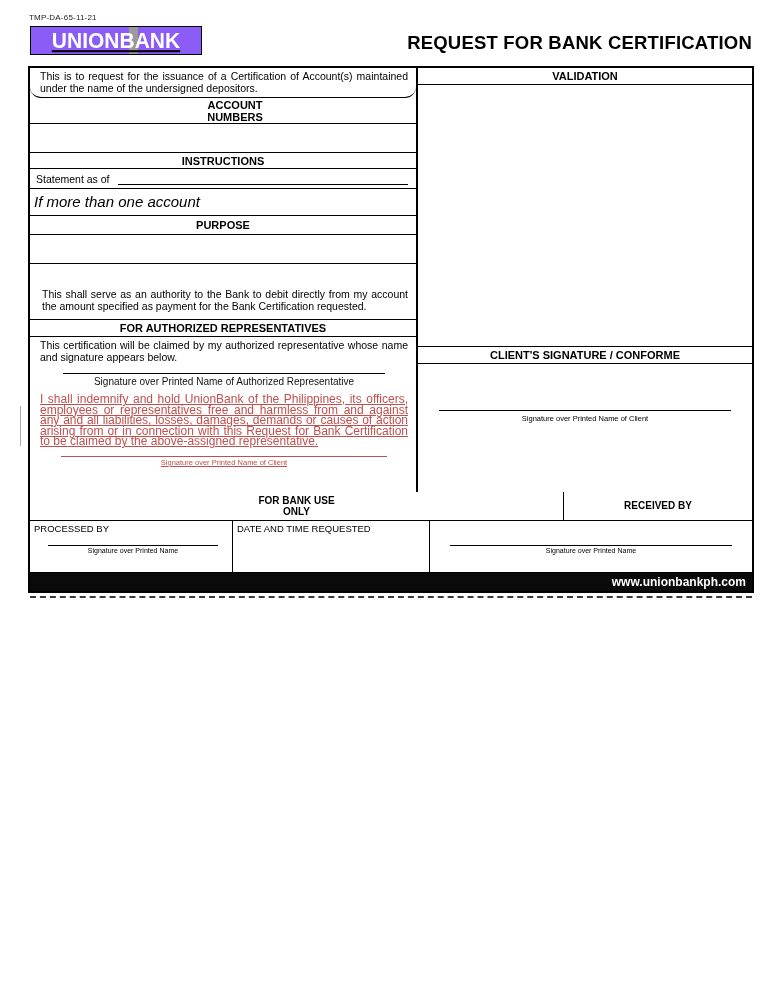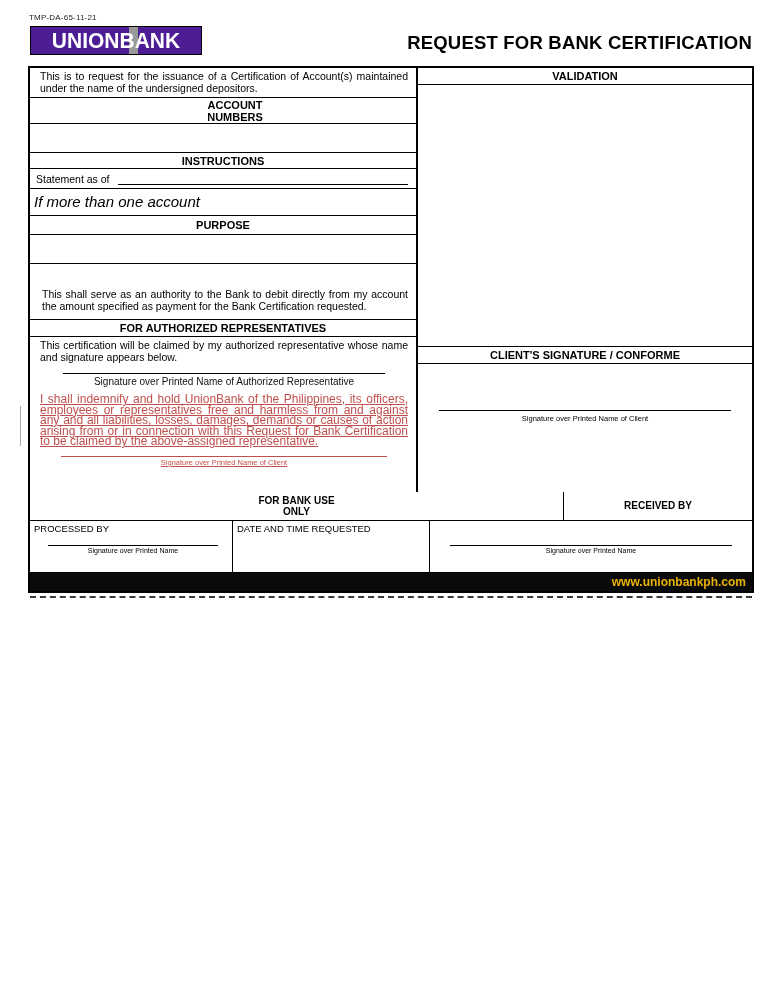--- a/index.html
+++ b/index.html
@@ -59,21 +59,21 @@
   .hdr {
     font-weight: bold; text-align: center; font-size: 11px;
     display: flex; align-items: center; justify-content: center;
     line-height: 12px;
   }
   .pre { white-space: pre-line; }
 
   .body-text { font-size: 10.5px; line-height: 11.5px; text-align: justify; }
 
   
-  .c-intro   { height: 30px; padding: 3px 8px 0 10px; }
+  .c-intro   { height: 30px; padding: 3px 8px 0 10px; border-radius: 11px; }
   .c-acctHdr { height: 26px; padding-left: 24px; }
   .c-acctIn  { height: 29px; }
   .c-instHdr { height: 16px; }
   .c-stmt    { height: 20px; font-size: 10.5px; display: flex; align-items: center; padding: 0 6px 0 6px; }
   .stmt-line { flex: 1; border-bottom: 1px solid #000; height: 13px; margin-left: 8px; margin-right: 2px; }
   .c-more    { height: 27px; font-size: 15px; padding: 4px 6px 0 4px; font-style: italic; }
   .c-purpHdr { height: 19px; }
   .c-purpIn  { height: 29px; }
   .c-mopHdr  { height: 27px; }
   .c-debit   { height: 56px; padding: 25px 8px 0 12px; }
@@ -131,21 +131,21 @@
   .bu-processed { width: 203px; }
   .bu-datetime { width: 197px; }
   .bu-sequence { width: 134px; }
   .bu-recsig { flex: 1; border-right: none; position: relative; }
   .proc-line { position: absolute; left: 18px; width: 170px; top: 24px; border-bottom: 1px solid #000; }
   .proc-label { position: absolute; left: 18px; width: 170px; top: 26px; font-size: 7px; text-align: center; }
   .rec-line { position: absolute; left: 20px; right: 20px; top: 24px; border-bottom: 1px solid #000; }
   .rec-label { position: absolute; left: 0; right: 0; top: 26px; font-size: 7px; text-align: center; }
 
   .footer-bar {
-    height: 19px; background: #0a0a0a; color: #eab308;
+    height: 19px; background: #0a0a0a; color: #ffffff;
     display: flex; align-items: center; justify-content: flex-end;
     padding-right: 6px; font-size: 12px; font-weight: bold;
     border-top: 1px solid #000;
   }
 
   .dashed-line {
     position: absolute; left: 24px; top: 596px; width: 722px;
     border-top: 2px dashed #3a3a3a;
   }
 
@@ -155,21 +155,21 @@
   }
 </style>
 </head>
 <body>
 
 <div class="page">
 
   <div class="form-code">TMP-DA-65-11-21</div>
 
   <div class="header-row">
-    <div class="logo" style="background: #4c1d95;">
+    <div class="logo" style="background: #8b5cf6; text-decoration: underline;">
       <div class="stripe" style="background: rgb(154, 154, 154);"></div>
       <div class="logo-text">UNIONBANK</div>
     </div>
     <div class="doc-title">REQUEST FOR BANK CERTIFICATION</div>
   </div>
 
   <div class="form-table">
 
     <div class="main-grid">
 

